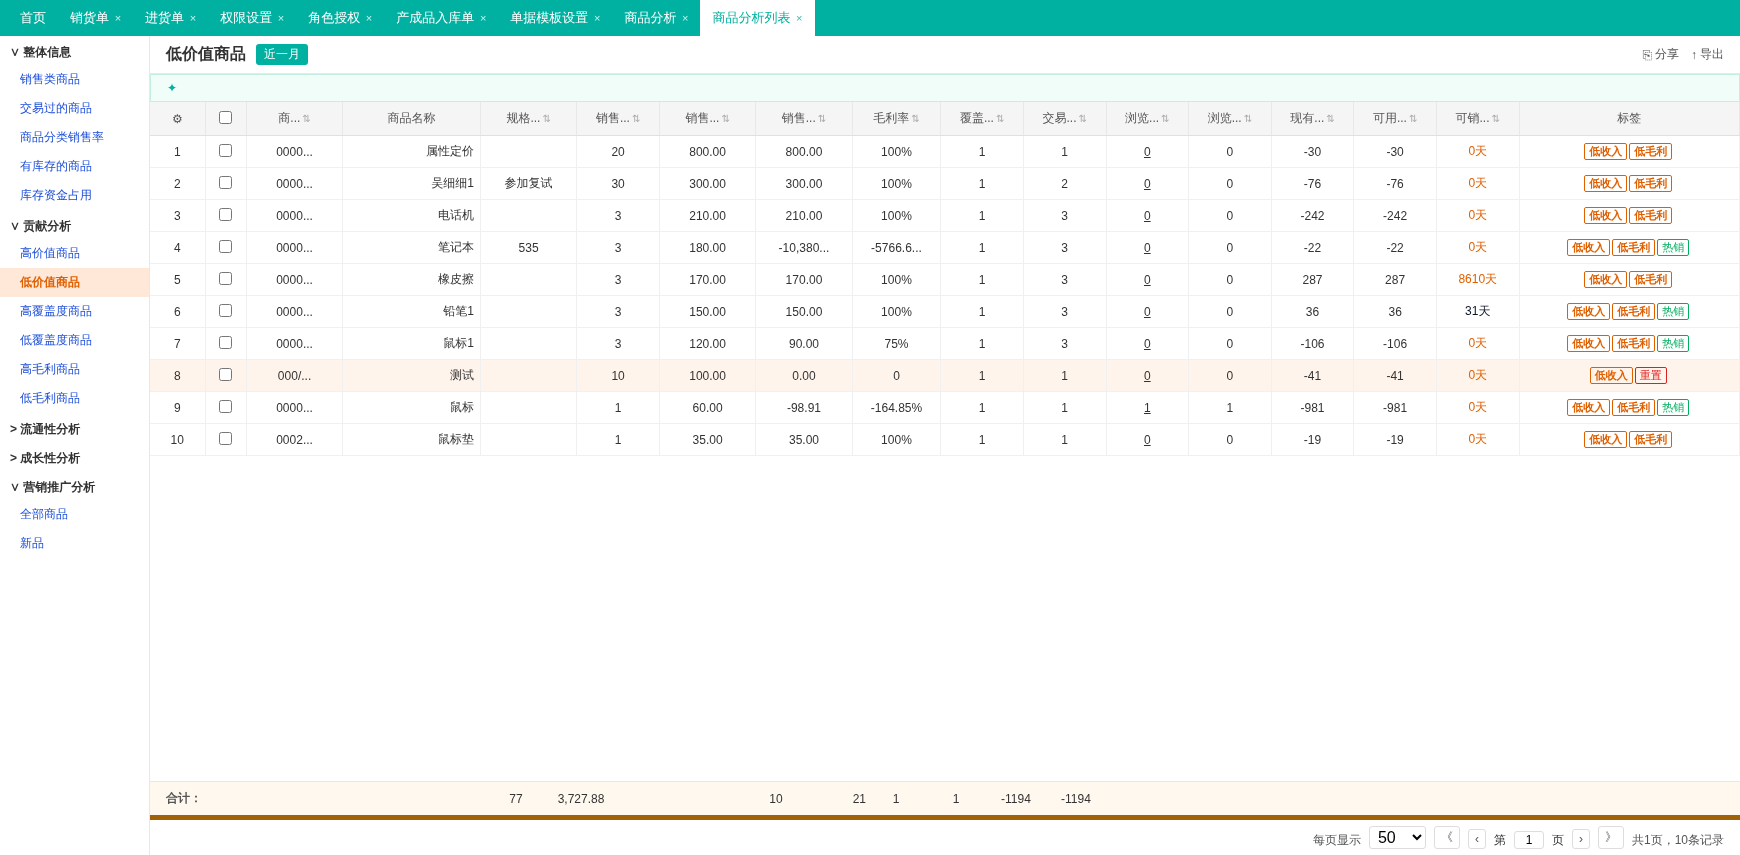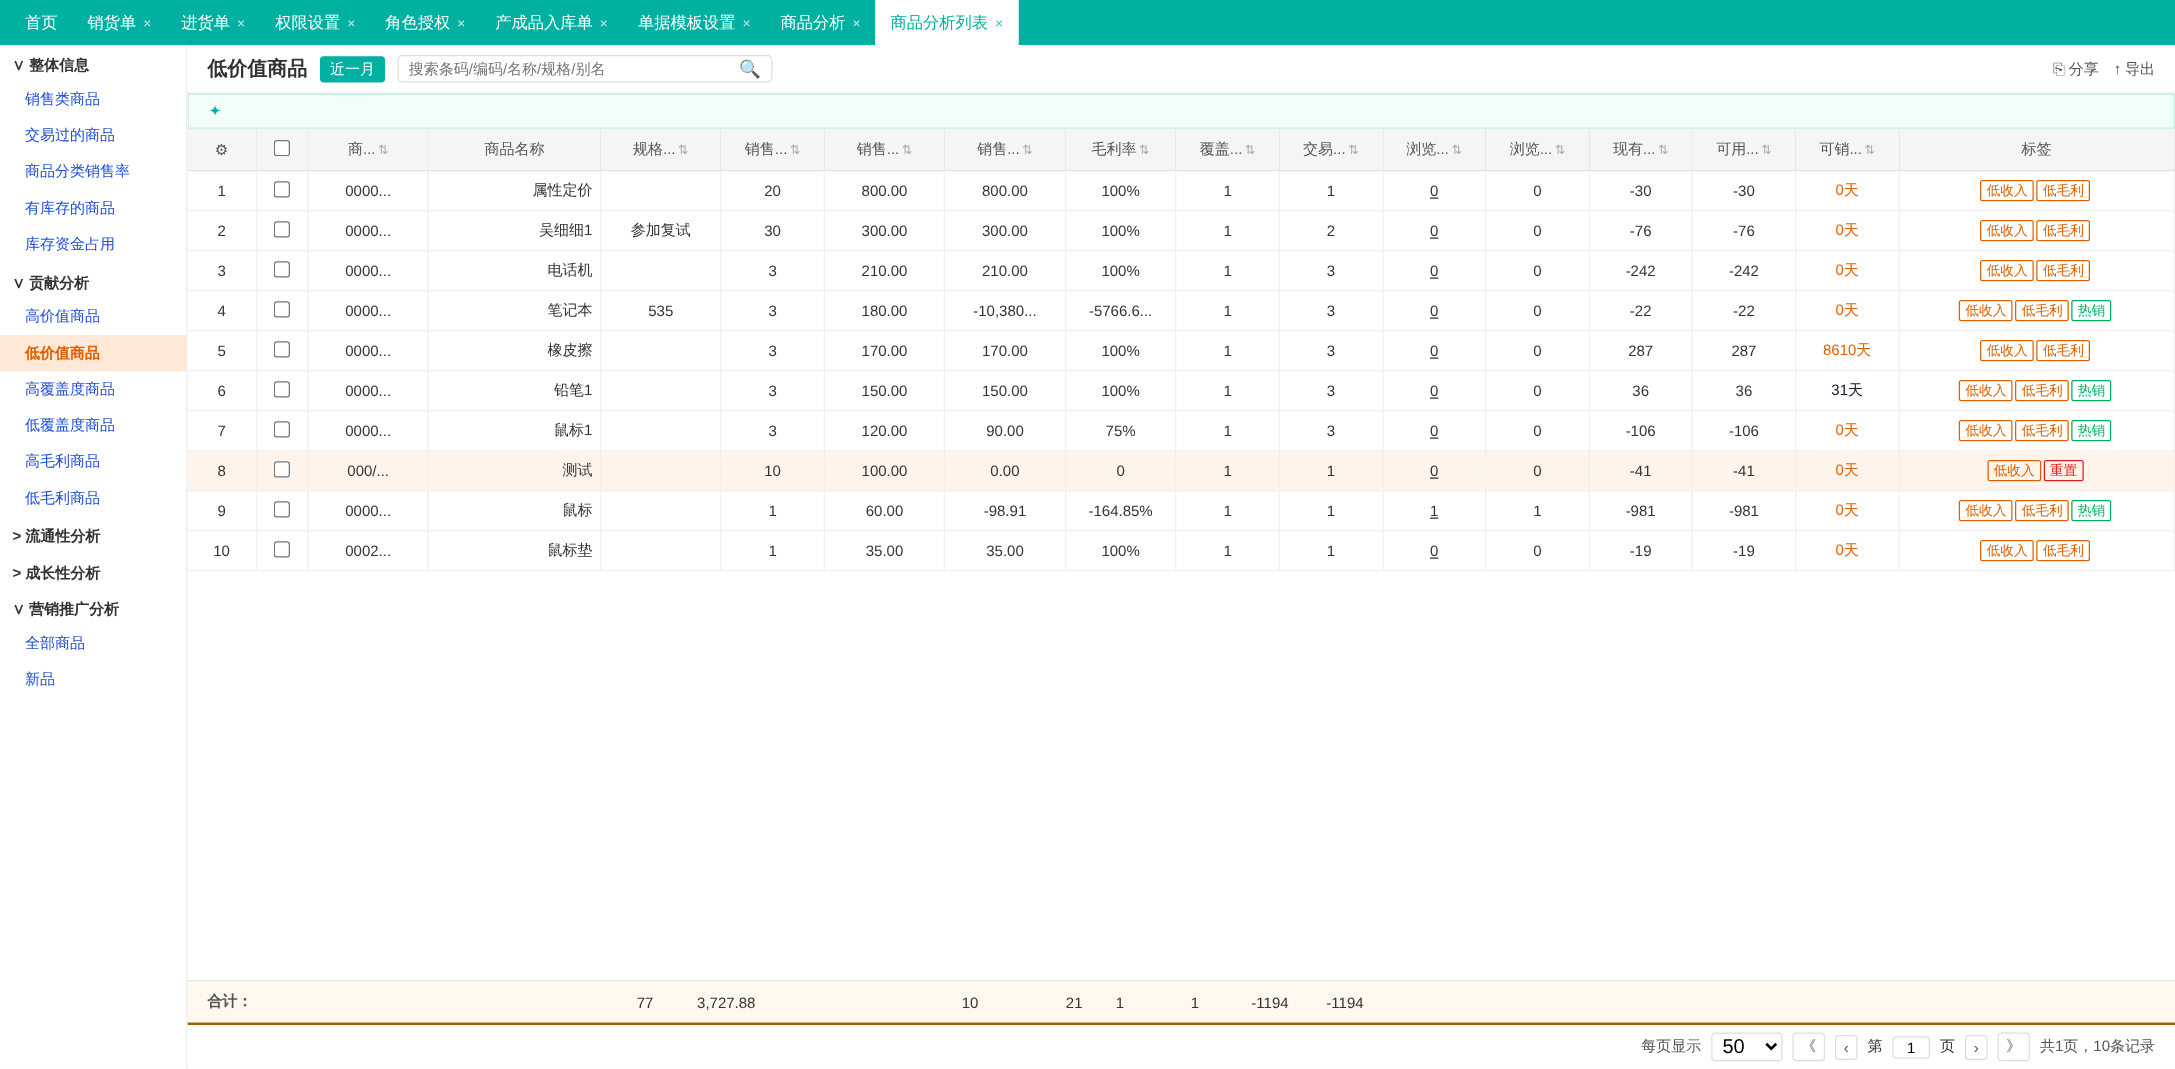--- a/index.html
+++ b/index.html
@@ -41,34 +41,34 @@
     .table-wrapper { flex: 1; overflow: auto; }
     table { width: 100%; border-collapse: collapse; font-size: 12px; }
     thead tr { background: #f5f5f5; }
     thead th { padding: 8px 6px; border-bottom: 1px solid #e0e0e0; border-right: 1px solid #e8e8e8; color: #555; font-weight: normal; white-space: nowrap; position: sticky; top: 0; background: #f5f5f5; z-index: 1; text-align: center; }
     thead th .sort-icon { color: #aaa; font-size: 10px; margin-left: 2px; }
     tbody tr { border-bottom: 1px solid #f0f0f0; }
     tbody tr.highlighted { background: #fff4ec; }
     tbody td { padding: 7px 6px; border-right: 1px solid #f0f0f0; text-align: center; white-space: nowrap; color: #333; }
     tbody td.left { text-align: right; }
     .tag { display: inline-block; border: 1px solid; border-radius: 2px; padding: 0 4px; font-size: 11px; margin-right: 2px; }
-    .tag-orange { color: #e06000; border-color: #e06000; }
+    .tag-orange { color: #e06000; border-color: #e06000; font-weight: bold; }
     .tag-red { color: #e02020; border-color: #e02020; }
     .tag-green { color: #00b060; border-color: #00b060; }
     .underline { text-decoration: underline; cursor: pointer; }
     .checkbox-cell { width: 30px; }
     input[type="checkbox"] { cursor: pointer; }
 
     
     .footer-summary { background: #fff8ee; border-top: 1px solid #e8e8e8; padding: 8px 16px; display: flex; align-items: center; gap: 0; font-size: 12px; }
     .summary-label { color: #555; font-weight: bold; margin-right: 20px; min-width: 60px; }
     .summary-values { display: flex; gap: 0; flex: 1; }
 
     
-    .pagination { background: #fff; border-top: 2px solid #a16207; padding: 6px 16px; display: flex; align-items: center; justify-content: flex-end; gap: 8px; font-size: 12px; }
+    .pagination { background: #fff; border-top: 5px solid #a16207; padding: 6px 16px; display: flex; align-items: flex-end; justify-content: flex-end; gap: 8px; font-size: 12px; }
     .pagination .page-size-label { color: #555; }
     .page-size-select { border: 1px solid #ddd; border-radius: 3px; padding: 1px 4px; font-size: 16px; background: #fff; }
     .page-nav-btn { border: 1px solid #ddd; border-radius: 3px; padding: 2px 6px; background: #fff; cursor: pointer; color: #555; font-size: 12px; }
     .page-input { border: 1px solid #ddd; border-radius: 3px; padding: 1px 4px; width: 30px; text-align: center; font-size: 12px; }
     .page-total { color: #555; }
 
     
     ::-webkit-scrollbar { width: 6px; height: 6px; }
     ::-webkit-scrollbar-track { background: #f1f1f1; }
     ::-webkit-scrollbar-thumb { background: #ccc; border-radius: 3px; }
@@ -165,24 +165,20 @@
     </div>
     <div class="sidebar-item">全部商品</div>
     <div class="sidebar-item">新品</div>
   </div>
 
   <div class="content">
 
     <div class="content-header">
       <span class="page-title">低价值商品</span>
       <span class="filter-tag">近一月</span>
-      <div class="search-box">
-        <input type="text" placeholder="搜索条码/编码/名称/规格/别名" style="">
-        <span class="search-icon">🔍</span>
-      </div>
       <div class="header-right">
         <div class="header-btn">
           <span>⎘</span>
           <span>分享</span>
         </div>
         <div class="header-btn">
           <span>↑</span>
           <span>导出</span>
         </div>
       </div>

